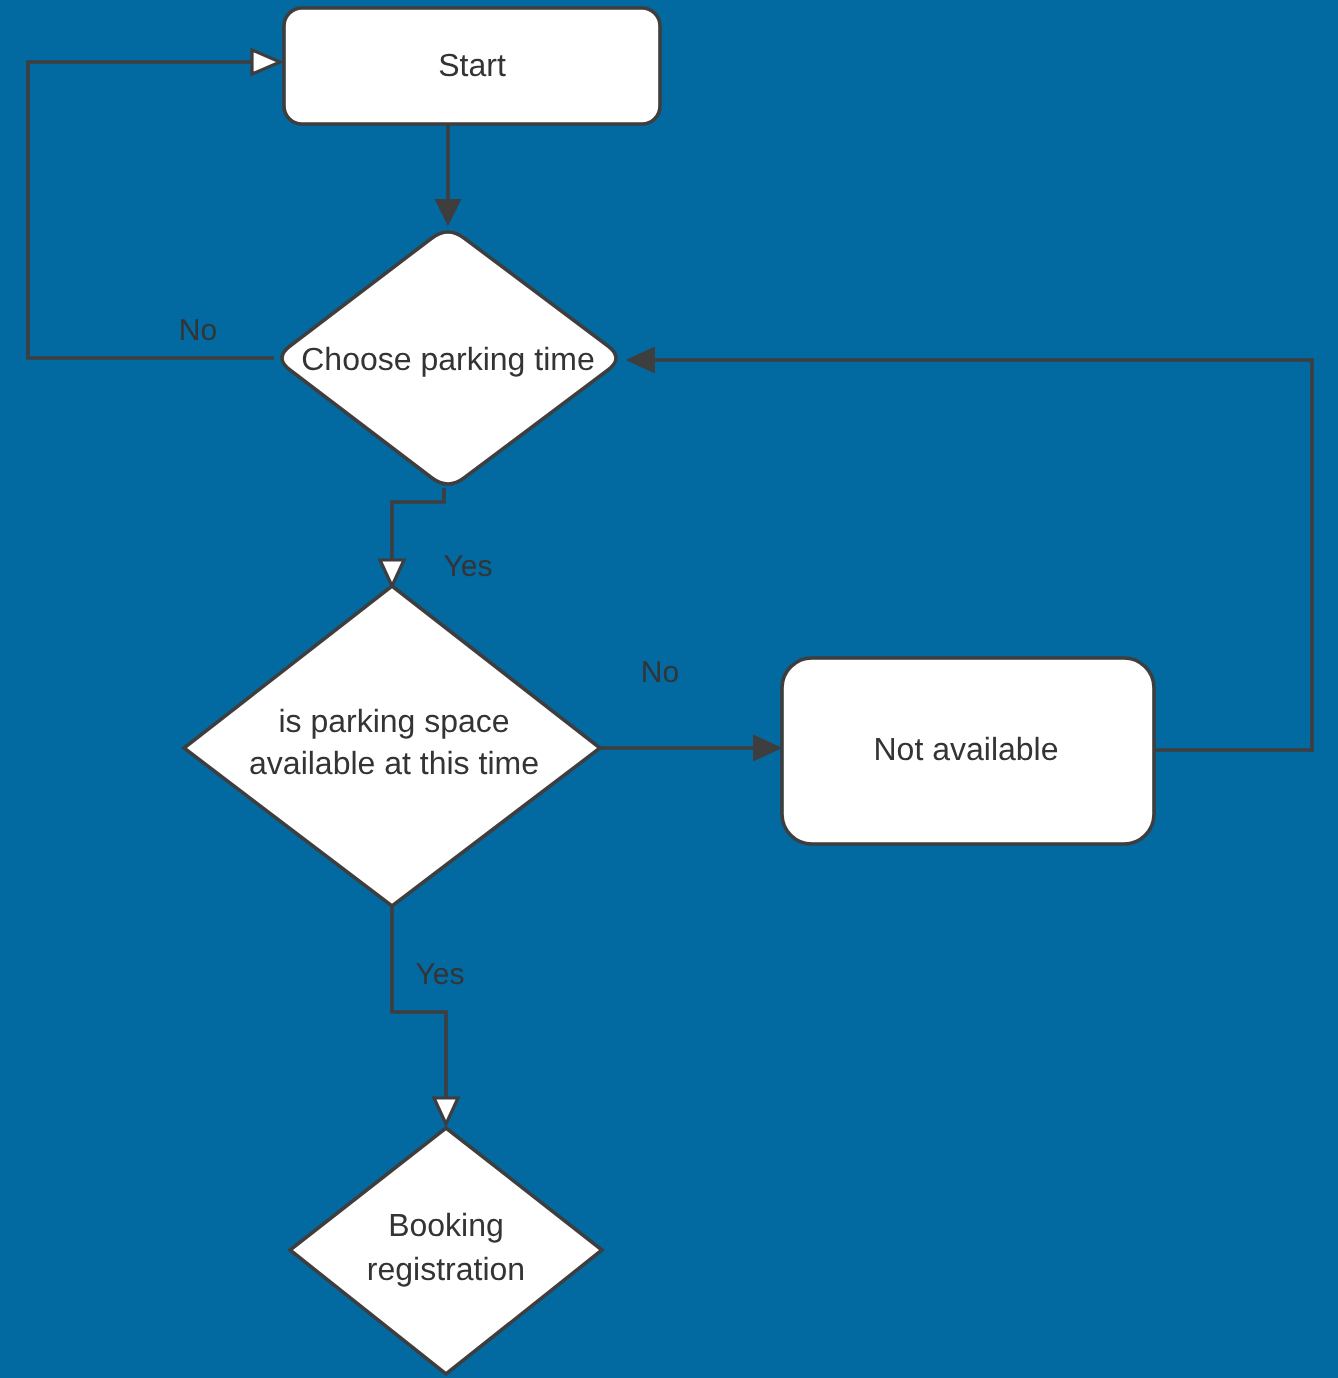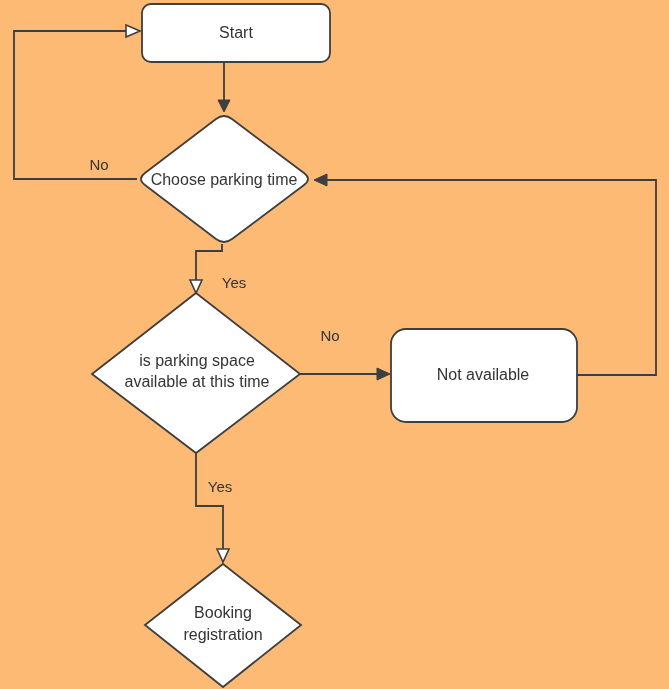--- a/index.html
+++ b/index.html
@@ -4,21 +4,21 @@
 <style>
   html, body {
     margin: 0;
     padding: 0;
     background: #ffffff;
   }
   .stage {
     position: relative;
     width: 669px;
     height: 689px;
-    background: #fdba74;
+    background: #0369a1;
     overflow: hidden;
     font-family: "Liberation Sans", sans-serif;
   }
   svg { display: block; }
   .edge {
     fill: none;
     stroke: #3e3e3e;
     stroke-width: 1.8;
     stroke-linejoin: miter;
   }

